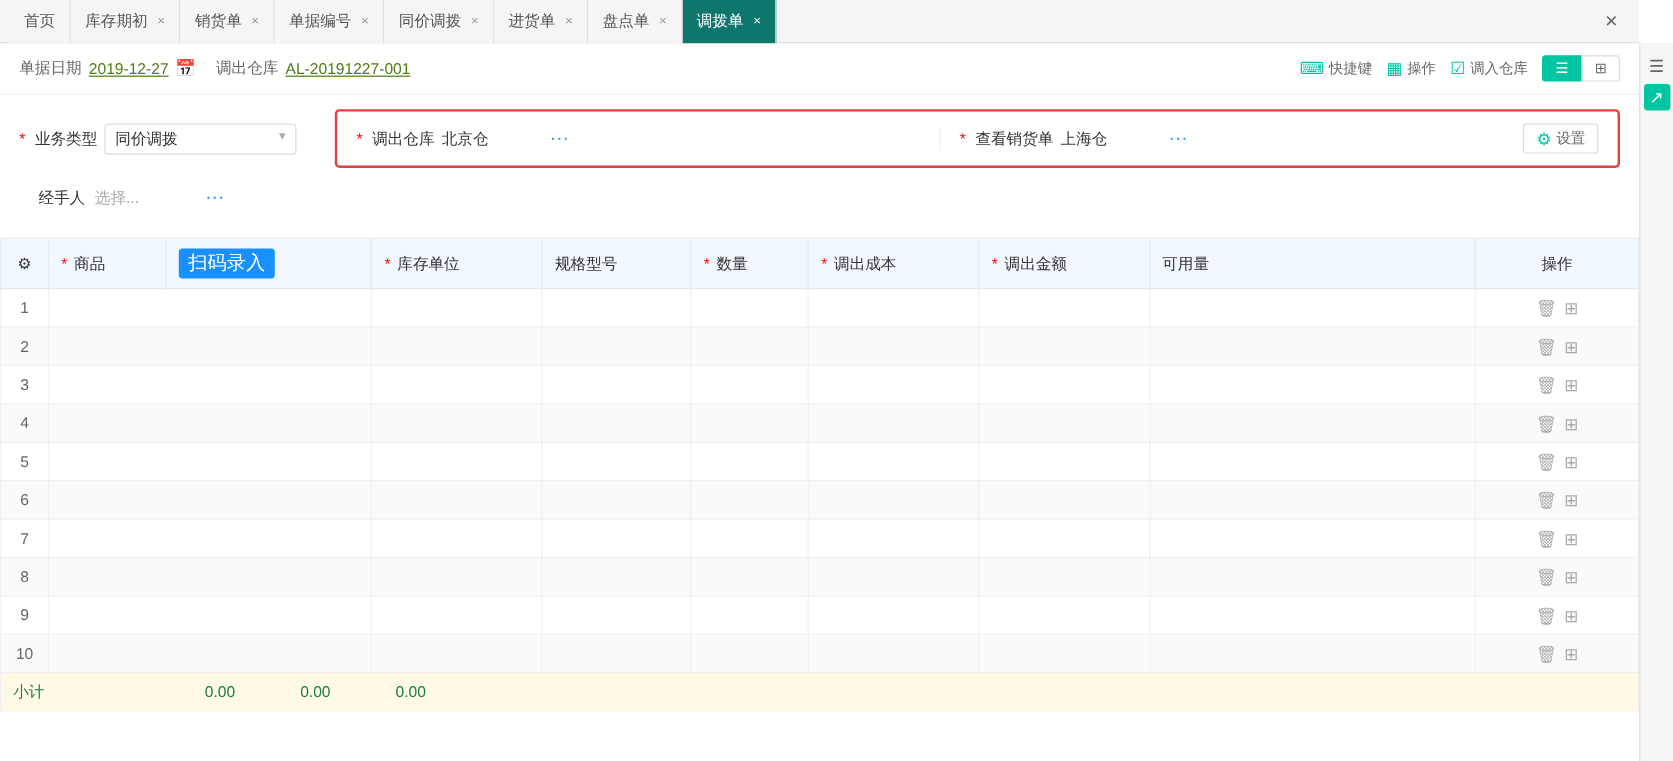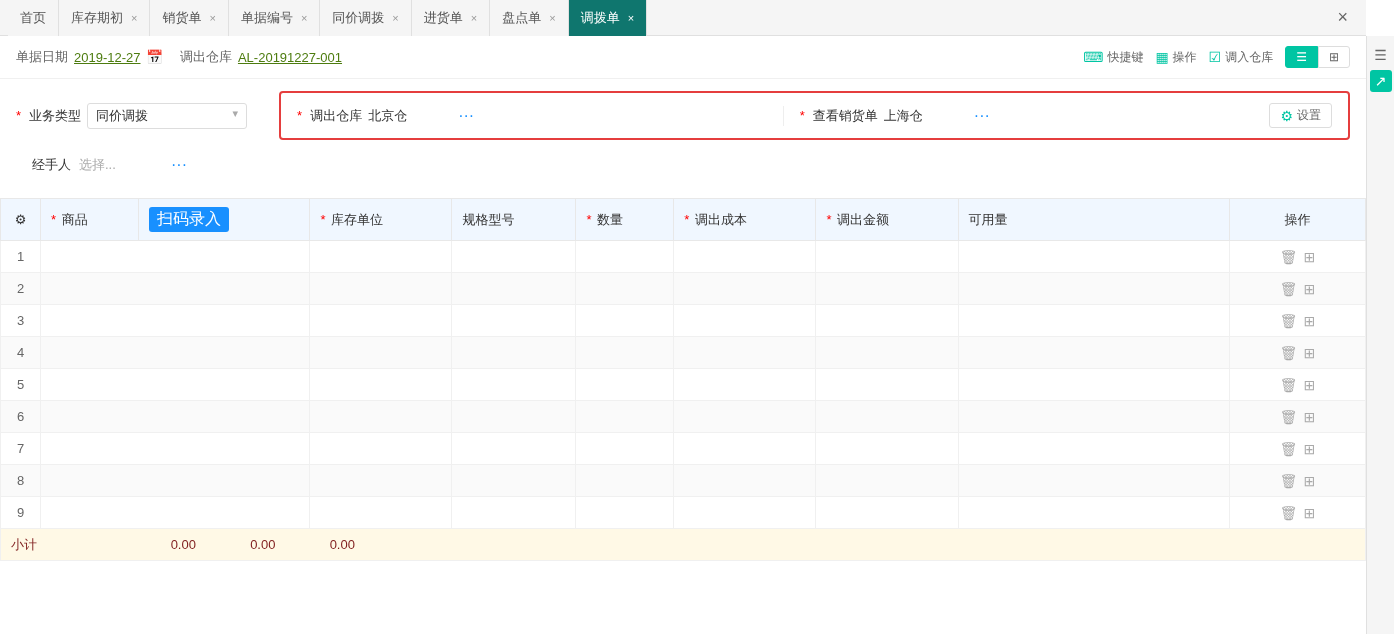--- a/index.html
+++ b/index.html
@@ -624,22 +624,38 @@
     <td></td>
     <td></td>
     <td></td>
     <td>
       <div class="action-cell">
         <span class="action-icon">🗑</span>
         <span class="action-icon">⊞</span>
       </div>
     </td>
   </tr>
+          <tr>
+    <td class="row-num">10</td>
+    <td colspan="2"></td>
+    <td></td>
+    <td></td>
+    <td></td>
+    <td></td>
+    <td></td>
+    <td></td>
+    <td>
+      <div class="action-cell">
+        <span class="action-icon">🗑</span>
+        <span class="action-icon">⊞</span>
+      </div>
+    </td>
+  </tr>
           <tr style="background: rgb(255, 249, 230);">
-  <td colspan="10" style="padding:4px 10px; font-size:13px; color:#7f1d1d; background:#fff9e6;">
+  <td colspan="10" style="padding:4px 10px; font-size:13px; color:#15803d; background:#fff9e6;">
     <span>小计</span>
     &nbsp;&nbsp;&nbsp;&nbsp;&nbsp;&nbsp;&nbsp;&nbsp;&nbsp;&nbsp;&nbsp;&nbsp;&nbsp;&nbsp;&nbsp;&nbsp;&nbsp;&nbsp;&nbsp;&nbsp;
     &nbsp;&nbsp;&nbsp;&nbsp;&nbsp;&nbsp;&nbsp;&nbsp;&nbsp;&nbsp;&nbsp;&nbsp;&nbsp;&nbsp;
     <span>0.00</span>
     &nbsp;&nbsp;&nbsp;&nbsp;&nbsp;&nbsp;&nbsp;&nbsp;&nbsp;&nbsp;&nbsp;&nbsp;&nbsp;
     <span>0.00</span>
     &nbsp;&nbsp;&nbsp;&nbsp;&nbsp;&nbsp;&nbsp;&nbsp;&nbsp;&nbsp;&nbsp;&nbsp;&nbsp;
     <span>0.00</span>
   </td>
 </tr>

